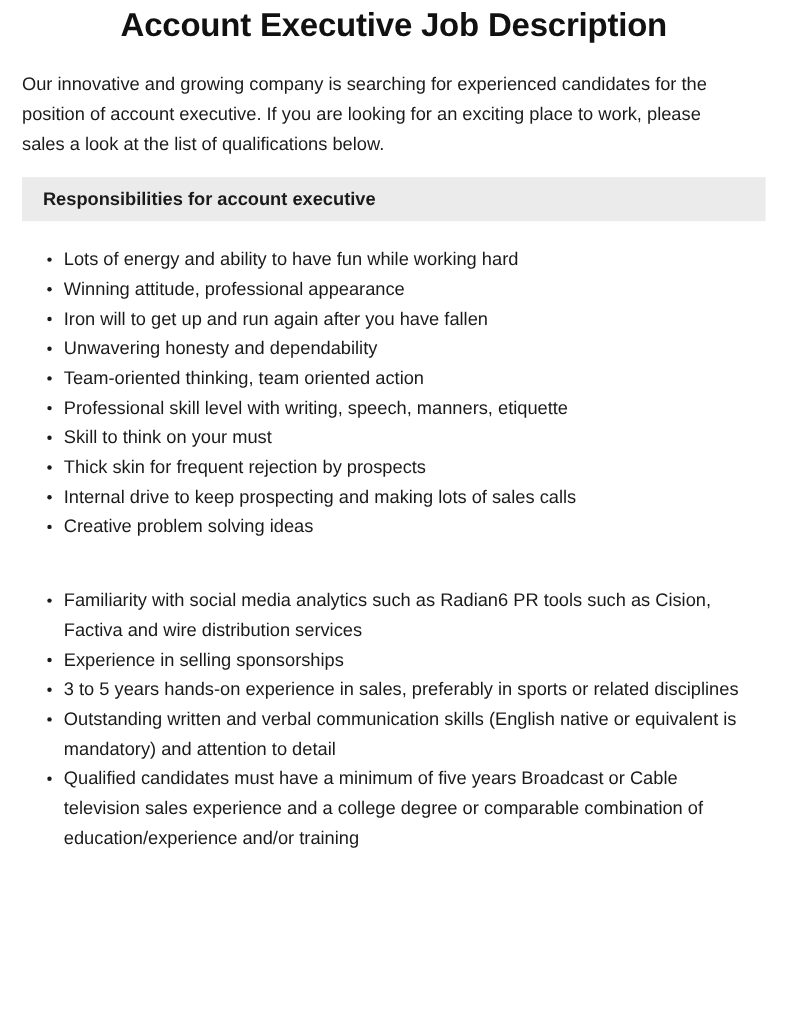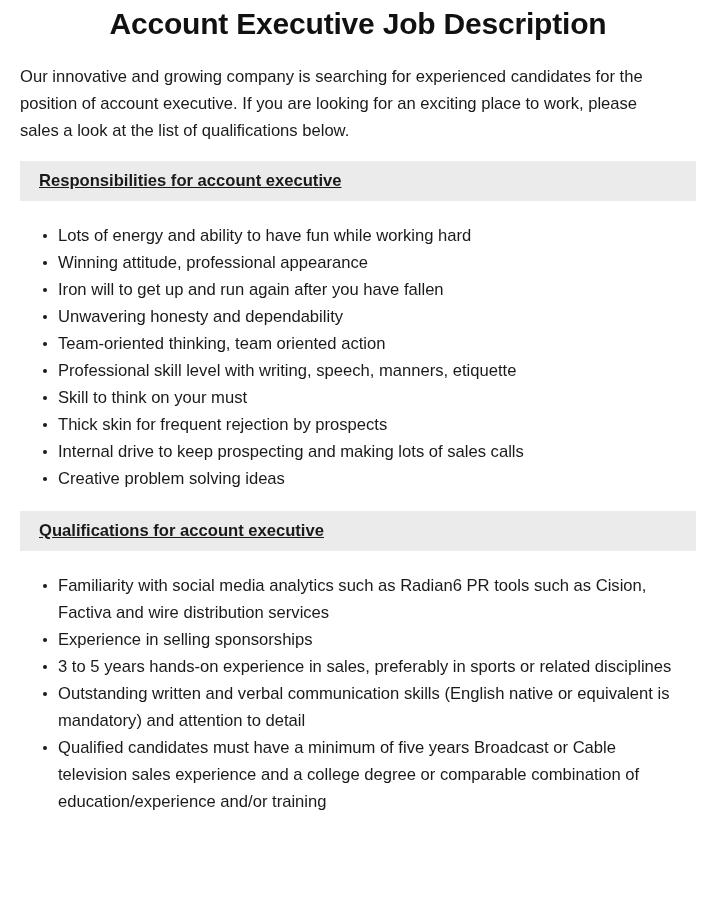--- a/index.html
+++ b/index.html
@@ -43,21 +43,20 @@
   .section-header {
     background: #ebebeb;
     margin: 0 20px;
     height: 40px;
     display: flex;
     align-items: center;
     padding-left: 19px;
     font-size: 16.6px;
     font-weight: bold;
     color: #1a1a1a;
-    text-decoration: underline;
   }
   .section-spacer-top { height: 17px; }
   .bullet-list {
     list-style: none;
     margin: 0;
     padding: 0 20px 0 0;
   }
   .bullet-item {
     position: relative;
     padding-left: 58px;
@@ -105,23 +104,20 @@
     <li class="bullet-item">Team-oriented thinking, team oriented action</li>
     <li class="bullet-item">Professional skill level with writing, speech, manners, etiquette</li>
     <li class="bullet-item">Skill to think on your must</li>
     <li class="bullet-item">Thick skin for frequent rejection by prospects</li>
     <li class="bullet-item">Internal drive to keep prospecting and making lots of sales calls</li>
     <li class="bullet-item">Creative problem solving ideas</li>
   </ul>
 
   <div class="list-gap-after"></div>
 
-  <div class="section-header">
-    <span>Qualifications for account executive</span>
-  </div>
 
   <div class="list-gap-before"></div>
 
   <ul class="bullet-list">
     <li class="bullet-item">Familiarity with social media analytics such as Radian6 PR tools such as Cision, Factiva and wire distribution services</li>
     <li class="bullet-item">Experience in selling sponsorships</li>
     <li class="bullet-item">3 to 5 years hands-on experience in sales, preferably in sports or related disciplines</li>
     <li class="bullet-item">Outstanding written and verbal communication skills (English native or equivalent is mandatory) and attention to detail</li>
     <li class="bullet-item">Qualified candidates must have a minimum of five years Broadcast or Cable television sales experience and a college degree or comparable combination of education/experience and/or training</li>
   </ul>

